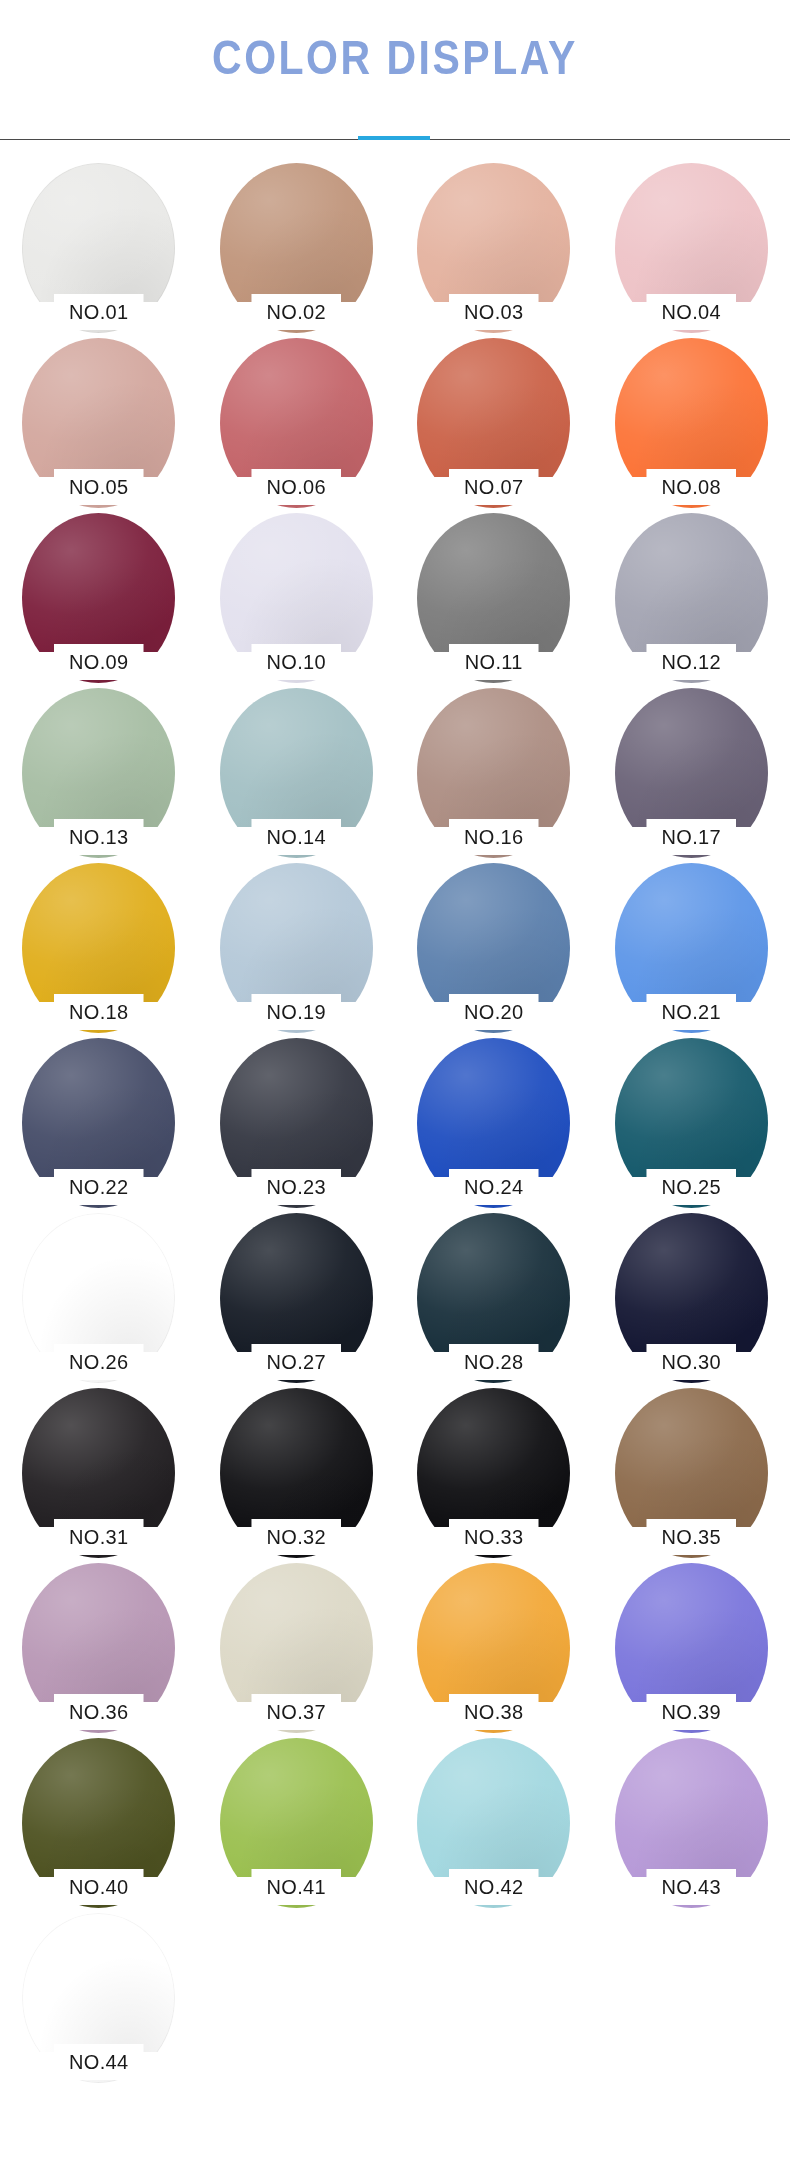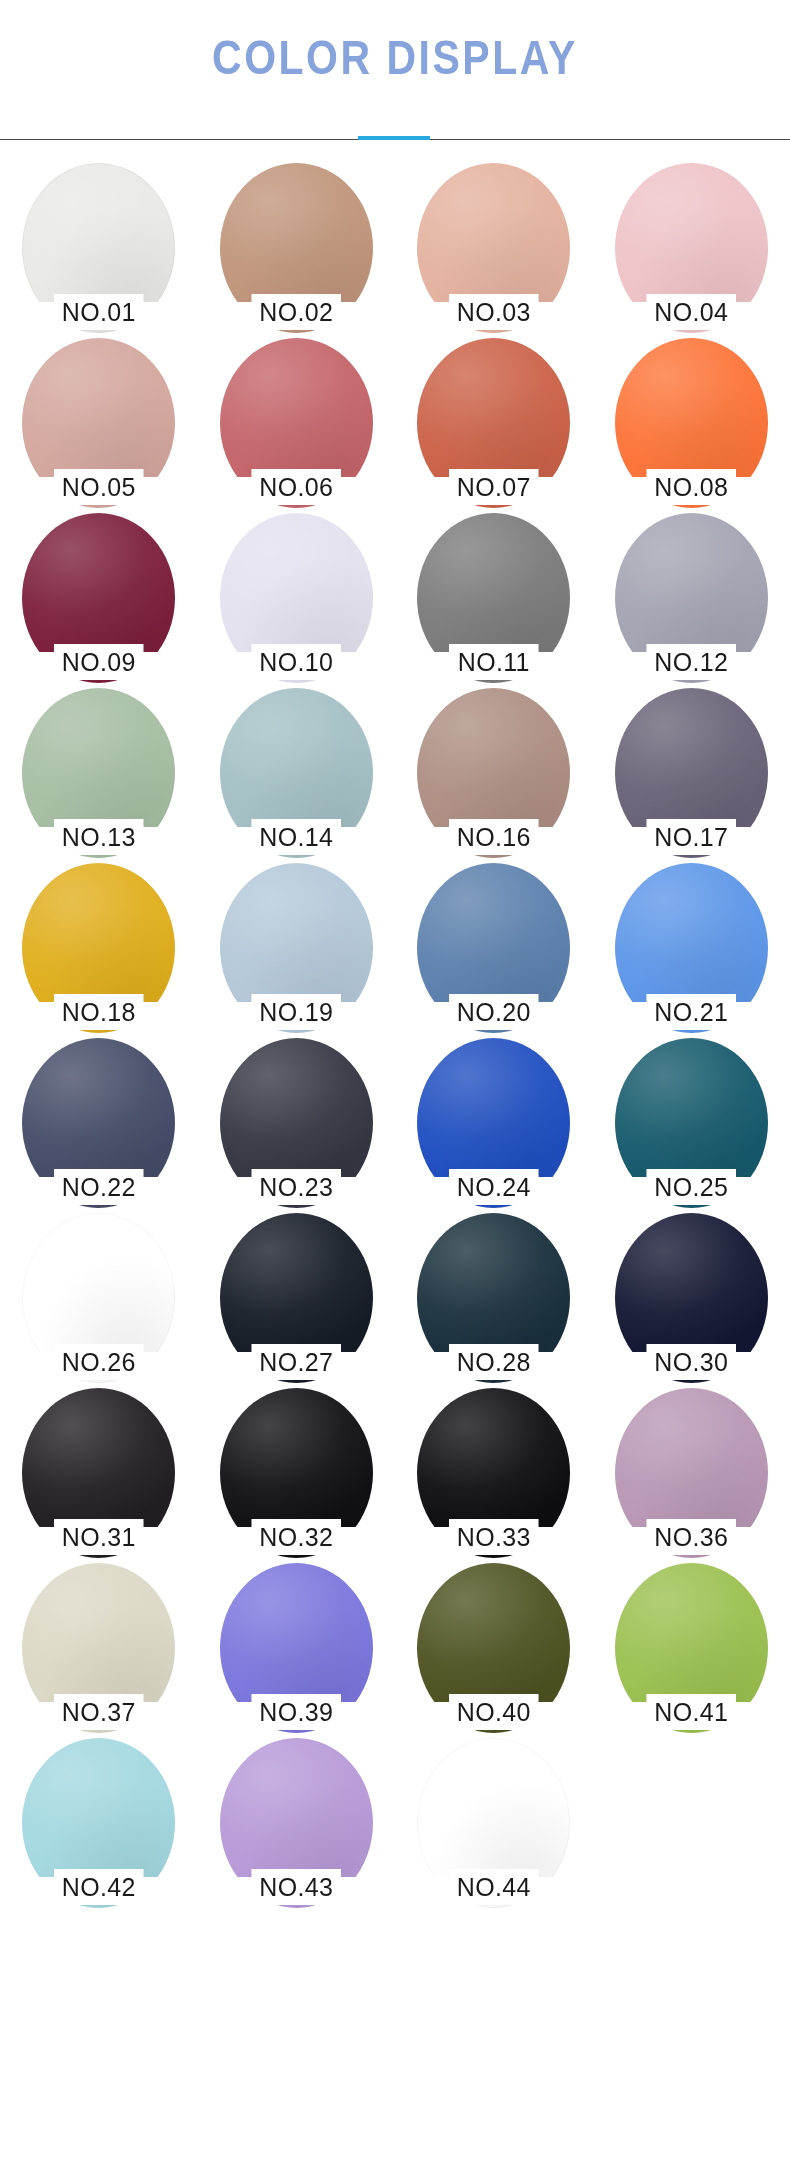--- a/index.html
+++ b/index.html
@@ -93,21 +93,21 @@
     left: 50%;
     bottom: 3px;
     transform: translateX(-50%);
     width: 121px;
     height: 36px;
     background: #ffffff;
     display: flex;
     align-items: center;
     justify-content: center;
     font-family: "Liberation Sans", "DejaVu Sans", sans-serif;
-    font-size: 25px;
+    font-size: 20px;
     font-weight: 400;
     letter-spacing: 0.3px;
     color: #1a1a1a;
     white-space: nowrap;
     
     clip-path: polygon(0% 100%, 0% 22%, 13% 22%, 13% 0%, 87% 0%, 87% 22%, 100% 22%, 100% 100%);
     line-height: 1;
   }
 </style>
 </head>
@@ -271,30 +271,40 @@
         <div class="swatch-chip" style="background-color: rgb(16, 16, 19);">
           <div class="swatch-label">NO.32</div>
         </div>
       </div>
       <div class="swatch-cell">
         <div class="swatch-chip" style="background-color: rgb(14, 14, 17);">
           <div class="swatch-label">NO.33</div>
         </div>
       </div>
       <div class="swatch-cell">
+        <div class="swatch-chip" style="background-color: rgb(140, 106, 75);">
+          <div class="swatch-label">NO.35</div>
+        </div>
+      </div>
+      <div class="swatch-cell">
         <div class="swatch-chip" style="background-color: rgb(184, 151, 181);">
           <div class="swatch-label">NO.36</div>
         </div>
       </div>
       <div class="swatch-cell">
         <div class="swatch-chip" style="background-color: rgb(220, 216, 198);">
           <div class="swatch-label">NO.37</div>
         </div>
       </div>
       <div class="swatch-cell">
+        <div class="swatch-chip" style="background-color: rgb(242, 168, 56);">
+          <div class="swatch-label">NO.38</div>
+        </div>
+      </div>
+      <div class="swatch-cell">
         <div class="swatch-chip" style="background-color: rgb(123, 118, 220);">
           <div class="swatch-label">NO.39</div>
         </div>
       </div>
       <div class="swatch-cell">
         <div class="swatch-chip" style="background-color: rgb(78, 82, 33);">
           <div class="swatch-label">NO.40</div>
         </div>
       </div>
       <div class="swatch-cell">

